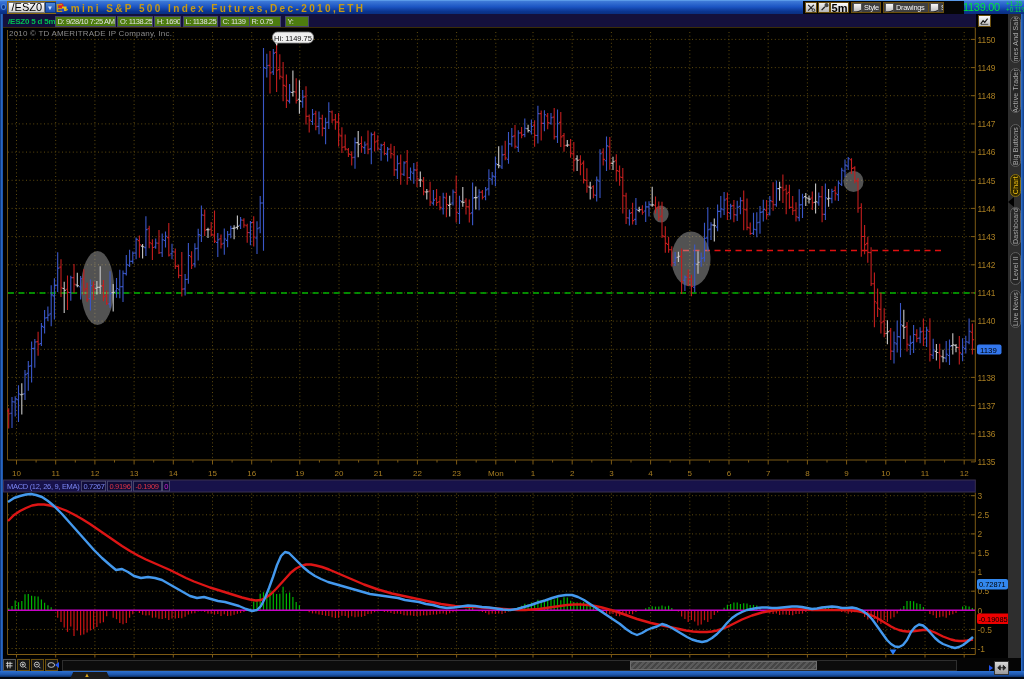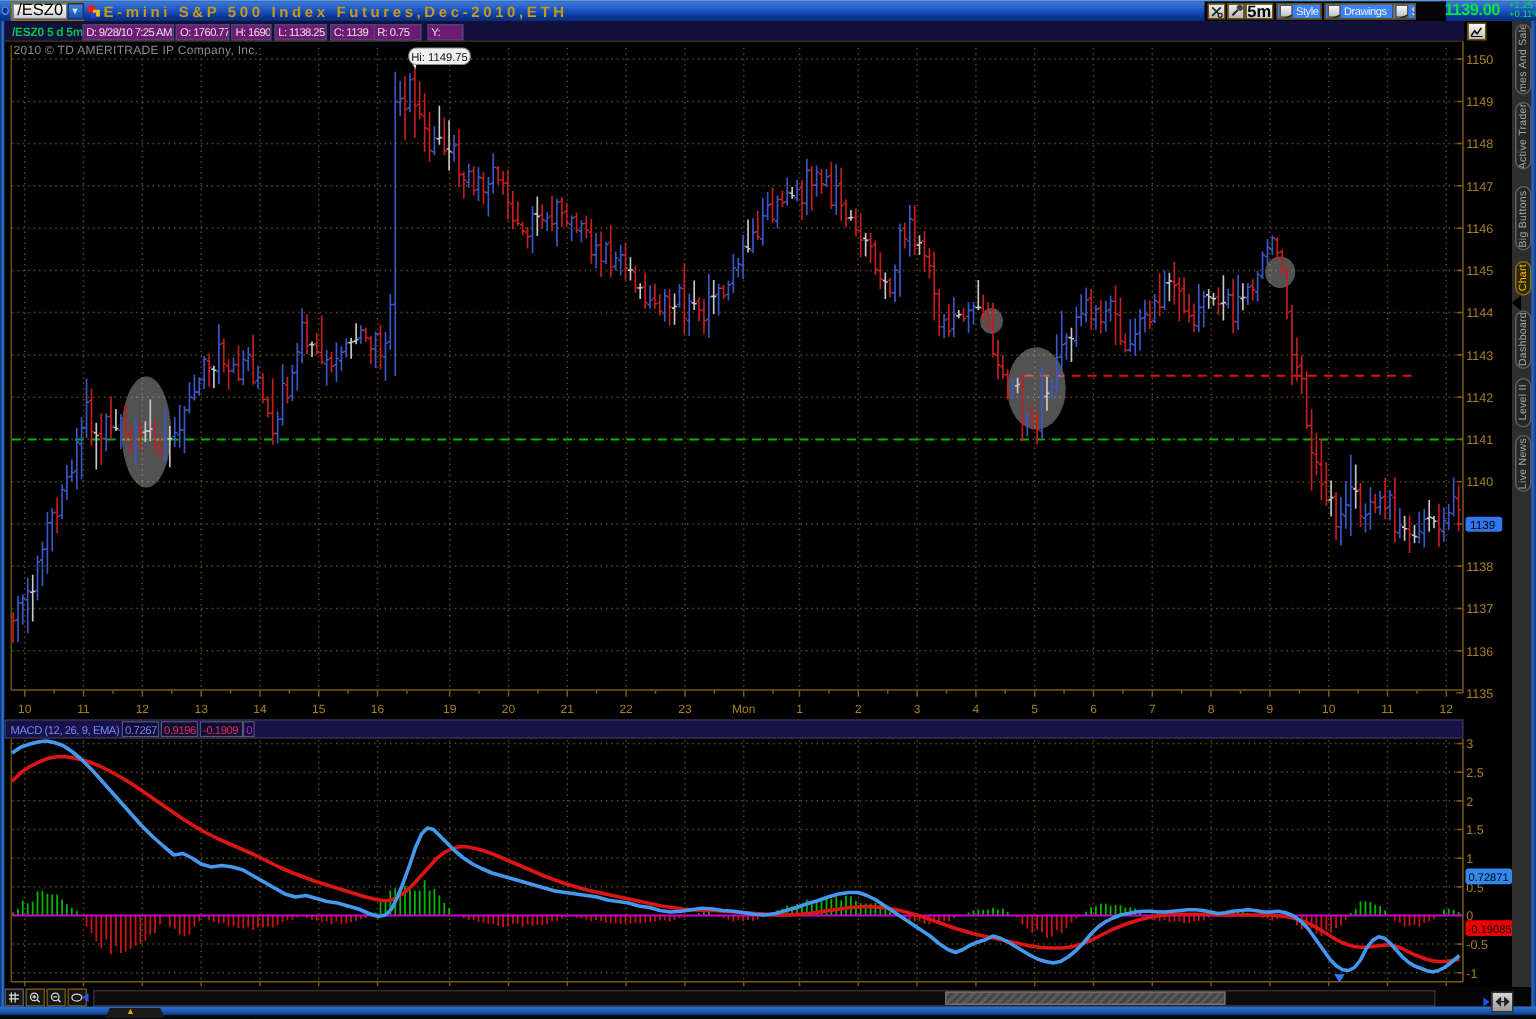--- a/index.html
+++ b/index.html
@@ -6,38 +6,38 @@
 .abs{position:absolute}
 #titlebar{left:0;top:0;width:1024px;height:14px;
 background:linear-gradient(#3f7ad8,#1b54c2 45%,#0b3590 80%,#0a2f80);border-top:1px solid #5a9ae8}
 #tbknob{left:1px;top:4px;width:5px;height:6px;border-radius:50%;background:#0a2f80;border:1px solid #4a86d8}
 #symwrap{left:6.5px;top:0.5px;width:49px;height:13px;border:1px solid #8a6a14}
 #symbox{left:7.5px;top:1.5px;width:37px;height:11px;background:linear-gradient(#fdfdfd,#cfcfcf);
 border:1px solid #777;color:#000;font-size:11px;line-height:9.5px;padding-left:3px}
 #symdrop{left:44.5px;top:1.5px;width:11px;height:11px;background:linear-gradient(#4a86d8,#1a4cb0);
 border:1px solid #123a7a;color:#cfe2ff;font-size:6px;line-height:10px;text-align:center}
 #symico{left:58px;top:3px;width:9px;height:9px}
-#symtitle{left:69px;top:3px;font-size:10px;font-weight:bold;letter-spacing:2.4px;color:#c89a14;white-space:nowrap}
+#symtitle{left:56px;top:3px;font-size:10px;font-weight:bold;letter-spacing:2.4px;color:#c89a14;white-space:nowrap}
 .tico{top:1.5px;width:12px;height:11.5px;background:linear-gradient(#efefef,#b5b5b5);
 border:1px solid #6b4f0e}
 #b5m{left:830px;top:1.5px;width:19px;height:11.5px;background:linear-gradient(#fdfdfd,#c9c9c9);
 border:1px solid #6b4f0e;color:#000;font-size:11px;font-weight:bold;text-align:center;line-height:10px}
-.tbtn{top:1.5px;height:11.5px;background:#3b82f6;border:1px solid #6b4f0e;color:#f2f2f2;
+.tbtn{top:1.5px;height:11.5px;background:#404040;border:1px solid #6b4f0e;color:#f2f2f2;
 font-size:7.4px;letter-spacing:-0.3px;display:flex;align-items:center;gap:2px;padding:0 1px;overflow:hidden;white-space:nowrap}
 .tbtn .mi{width:9px;height:9px;background:linear-gradient(#f8f8f8,#c0c0c0);border:1px solid #555;
 display:inline-block;flex:none;position:relative}
 .tbtn .mi:after{content:"";position:absolute;left:1px;top:4px;width:6px;height:3px;
 border-bottom:1px solid #222;transform:rotate(-25deg)}
-#lastpx{left:963px;top:0.5px;width:42px;font-size:11px;font-weight:bold;color:#00e53c;
+#lastpx{left:963px;top:0.5px;width:42px;font-size:11px;font-weight:normal;color:#00e53c;
 letter-spacing:-0.3px;overflow:hidden;white-space:nowrap}
 #chg{left:1006px;top:0.5px;font-size:6.3px;color:#00e53c;line-height:6.5px;white-space:nowrap}
 #databar{left:3px;top:14px;width:973px;height:13.5px;background:#14103c;
 border-bottom:1px solid #3a2c08;color:#e2e2e2;font-size:7.5px;letter-spacing:-0.4px}
 #databar .sym{position:absolute;left:5px;top:2.5px;color:#00c050;font-weight:bold;font-size:8px;letter-spacing:-0.2px}
-.dbox{position:absolute;top:1.5px;height:11px;border:1px solid #46466e;background:#701a75;
+.dbox{position:absolute;top:1.5px;height:11px;border:1px solid #46466e;background:#4d7c0f;
 padding:0 2px;line-height:9.2px;white-space:nowrap;overflow:hidden}
 #chartbtn{left:977.5px;top:15px;width:13px;height:12px;background:linear-gradient(#fcfcfc,#b9b9b9);
 border:1px solid #6b4f0e}
 #sidebar{left:1008px;top:14px;width:13.5px;height:658px;background:#2e2e2e}
 .vtab{position:absolute;left:1009.5px;width:11.5px;background:#262626;border:1px solid #5e5e5e;
 border-radius:6px;color:#a9a9a9;font-size:7px;display:flex;align-items:center;justify-content:center;
 overflow:hidden}
 .vtab span{writing-mode:vertical-rl;transform:rotate(180deg);white-space:nowrap;letter-spacing:0.2px}
 #tabchart{background:#302800;border-color:#8a7010;color:#eebf10}
 #notch{left:1008px;top:197px;width:0;height:0;border-top:5px solid transparent;
@@ -925,21 +925,21 @@
   </svg>
 <div class="abs" id="b5m">5m</div>
 <div class="abs tbtn" style="left:851px;width:30px"><span class="mi"></span>Style</div>
 <div class="abs tbtn" style="left:883px;width:46px"><span class="mi"></span>Drawings</div>
 <div class="abs tbtn" style="left:928px;width:16px"><span class="mi"></span>Studies</div>
 <div class="abs" id="lastpx">1139.00</div>
 <div class="abs" id="chg">+1.25<br>+0.11%</div>
 <div class="abs" id="databar">
  <span class="sym">/ESZ0 5 d 5m</span>
  <span class="dbox" style="left:51.5px;width:61px">D: 9/28/10 7:25 AM</span>
- <span class="dbox" style="left:114px;width:35.5px">O: 1760.77</span>
+ <span class="dbox" style="left:114px;width:35.5px">O: 1138.25</span>
  <span class="dbox" style="left:151px;width:27px">H: 1690</span>
  <span class="dbox" style="left:179.5px;width:35.5px">L: 1138.25</span>
  <span class="dbox" style="left:216.5px;width:49px">C: 1139</span>
  <span class="dbox" style="left:245.5px;width:32px">R: 0.75</span>
  <span class="dbox" style="left:281.5px;width:24px">Y:</span>
 </div>
 <svg class="abs" id="chartbtn" viewBox="0 0 13 12">
     <path d="M2 9.5l2.8-4 2 2.2 3.4-4.6" stroke="#111" fill="none" stroke-width="1.3"></path>
     <path d="M2 10h9" stroke="#111" stroke-width="0.8"></path>
   </svg>

